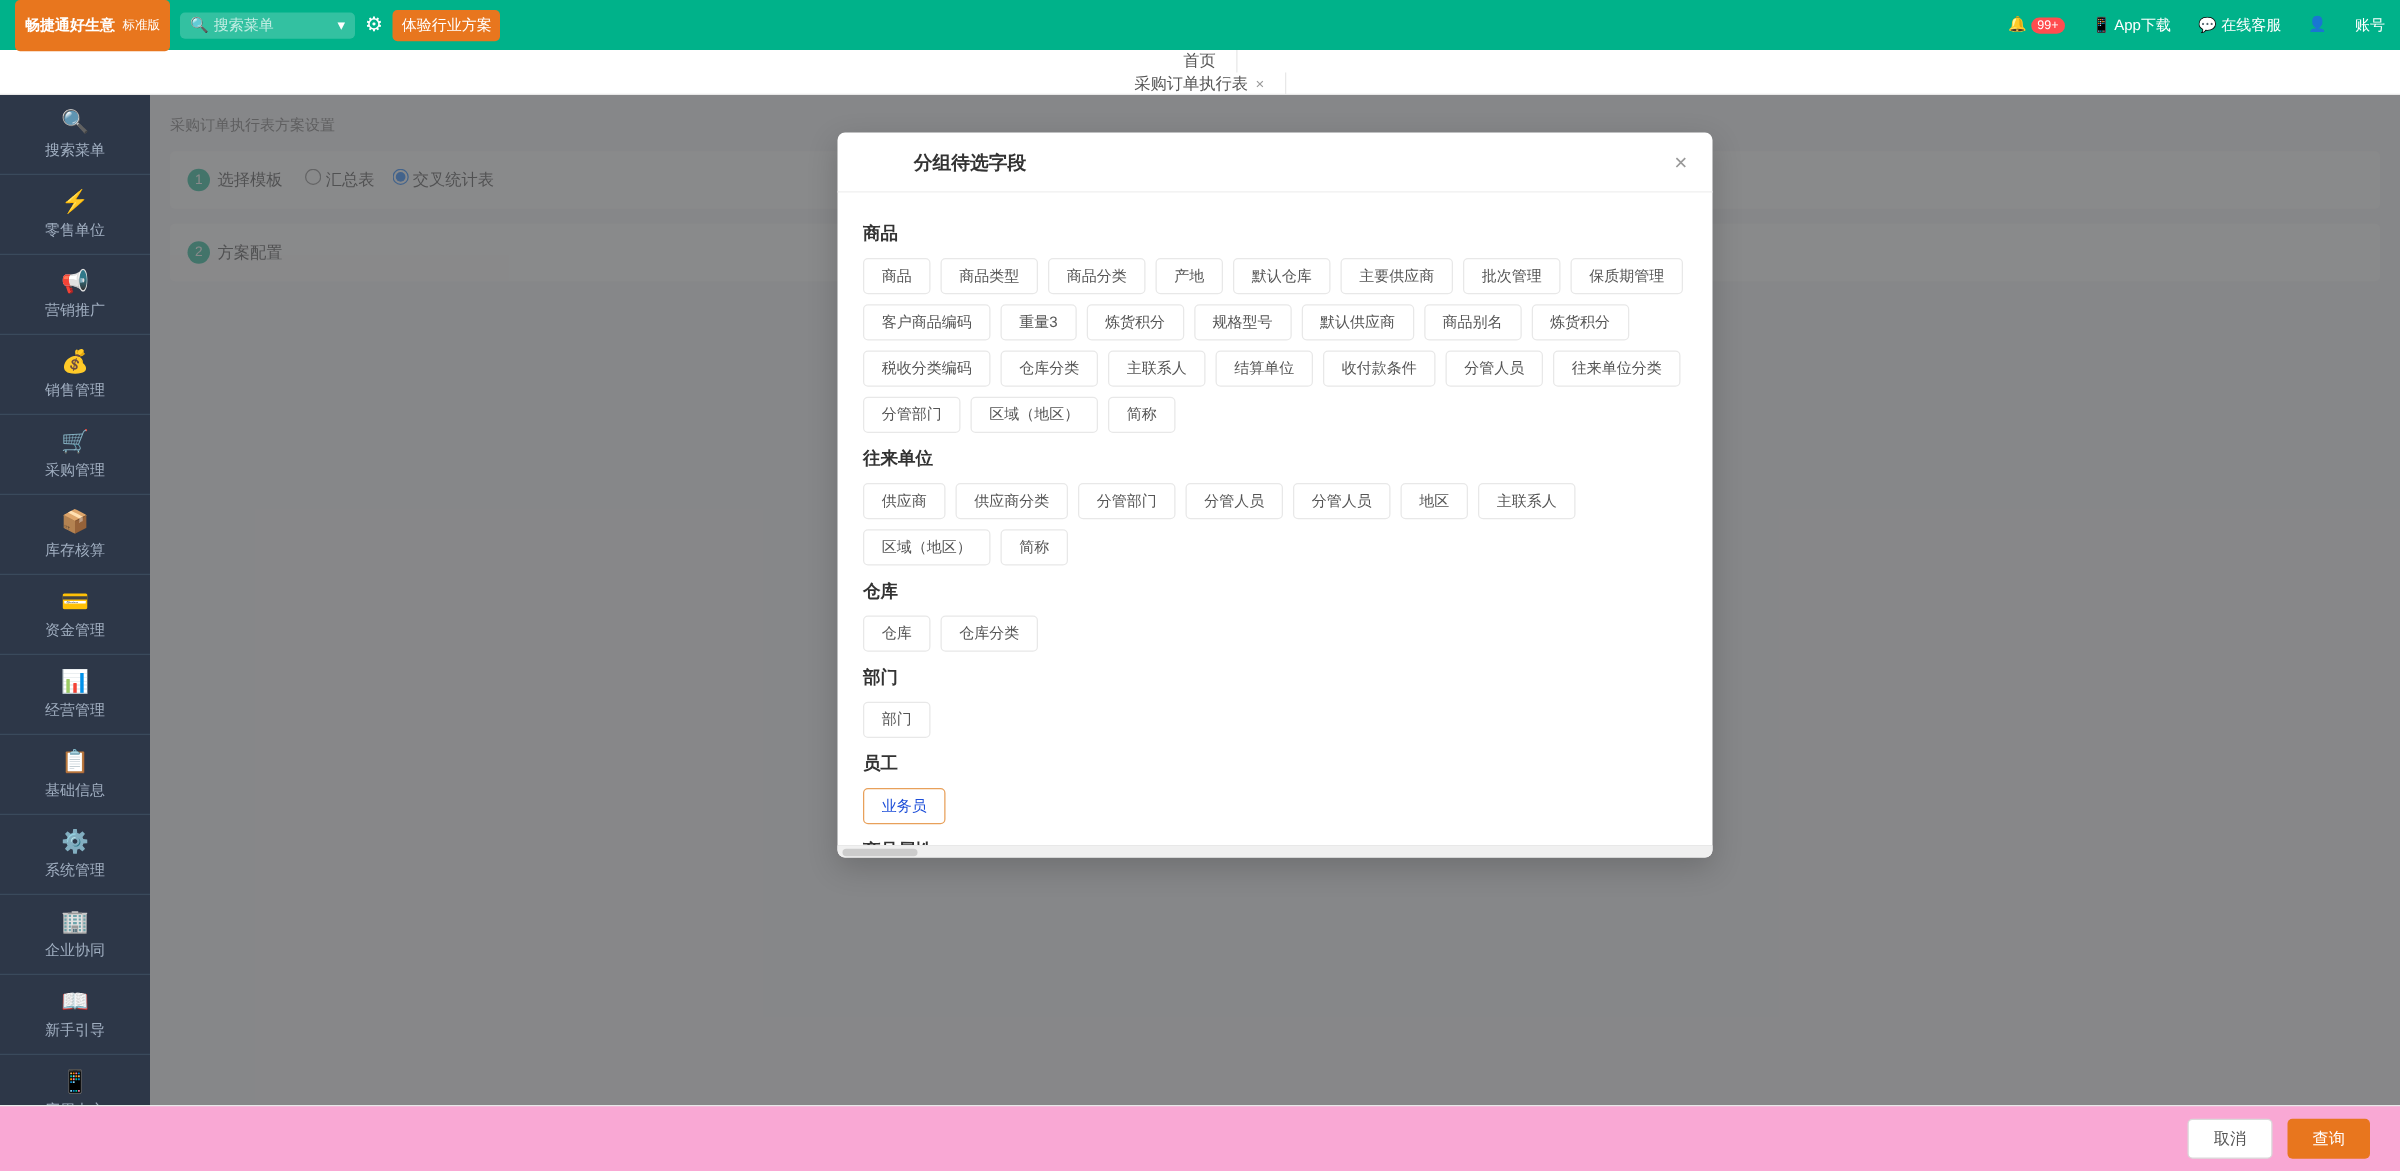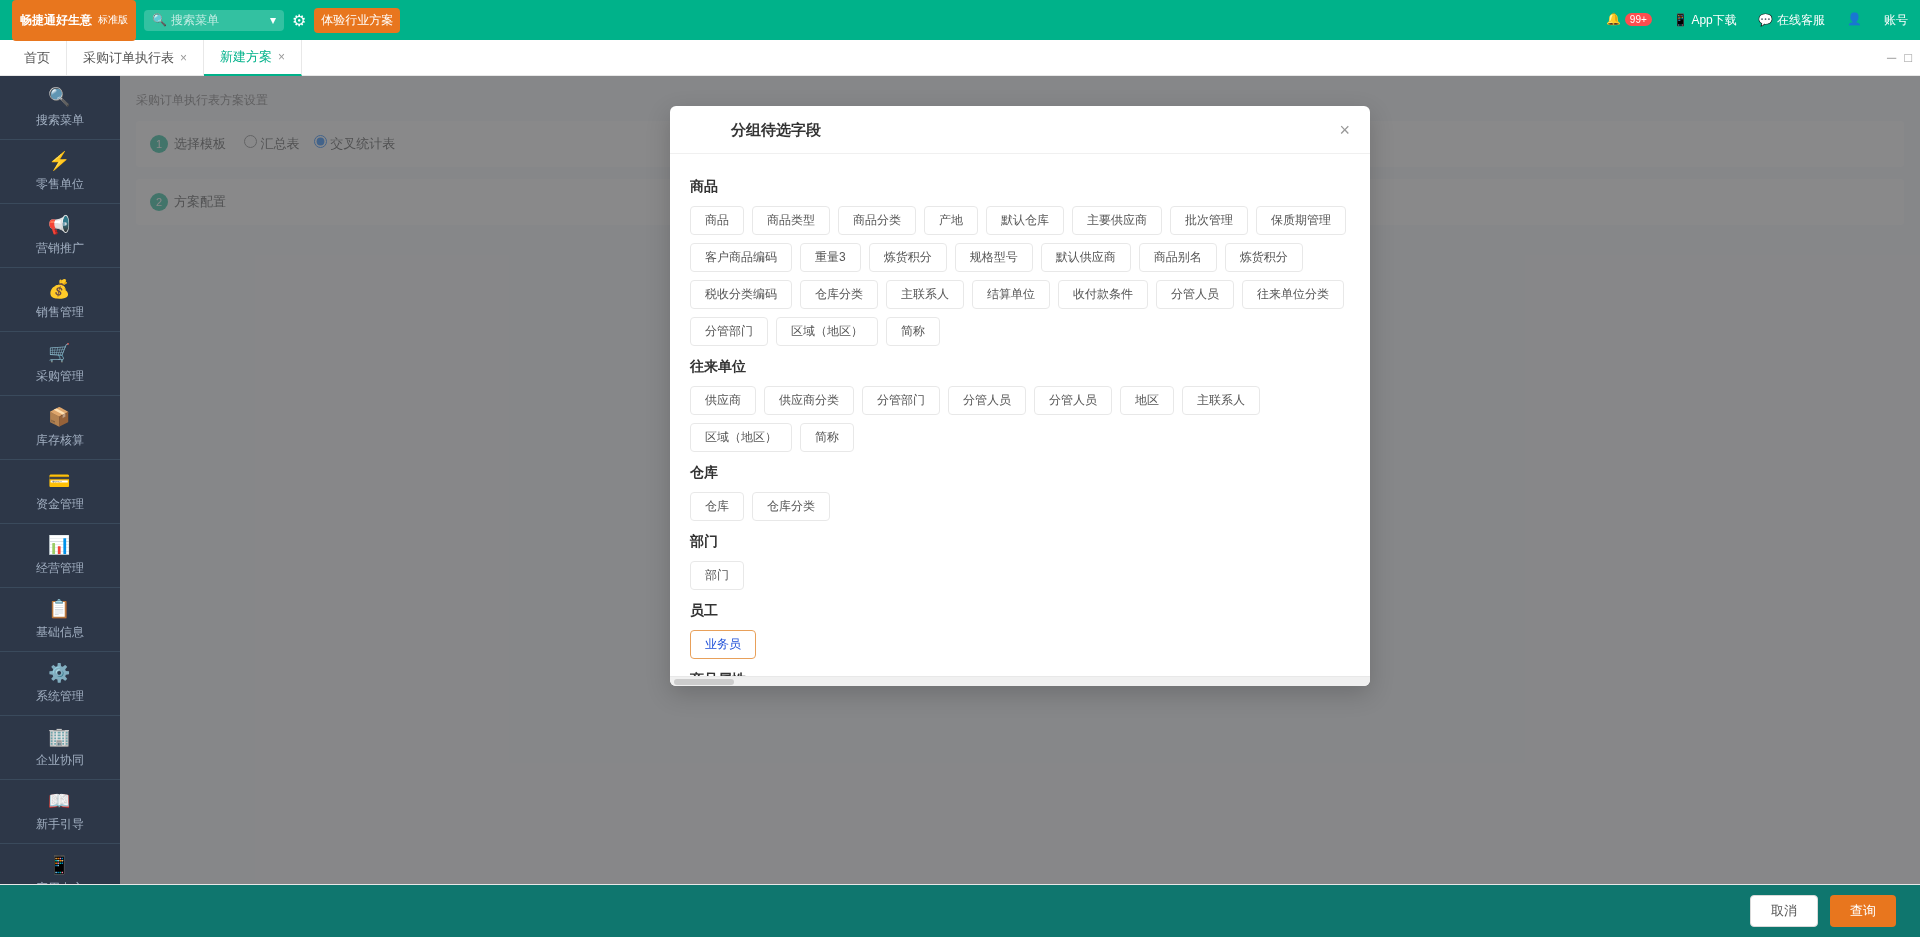--- a/index.html
+++ b/index.html
@@ -37,20 +37,21 @@
 
     
     .tab-bar {
       height: 36px;
       background: #fff;
       display: flex;
       align-items: center;
       border-bottom: 1px solid #e8e8e8;
       padding: 0 8px;
       gap: 0;
+      flex-direction: column;
     }
     .tab-item {
       padding: 0 16px;
       height: 36px;
       display: flex; align-items: center; gap: 6px;
       border-right: 1px solid #e8e8e8;
       cursor: pointer;
       font-size: 13px;
       color: #555;
     }
@@ -161,21 +162,21 @@
       background: #ccc;
       border-radius: 3px;
       margin-left: 2px;
     }
 
     
     .modal-footer {
       position: fixed;
       bottom: 0; right: 0;
       width: 100%;
-      background: #0f766e;
+      background: #f9a8d4;
       padding: 10px 24px;
       display: flex; justify-content: flex-end; gap: 12px;
       border-top: 1px solid #e8e8e8;
       z-index: 200;
     }
     .btn-cancel {
       padding: 6px 20px; border: 1px solid #d9d9d9; border-radius: 4px;
       background: #fff; cursor: pointer; font-size: 13px; color: #555;
     }
     .btn-confirm {

